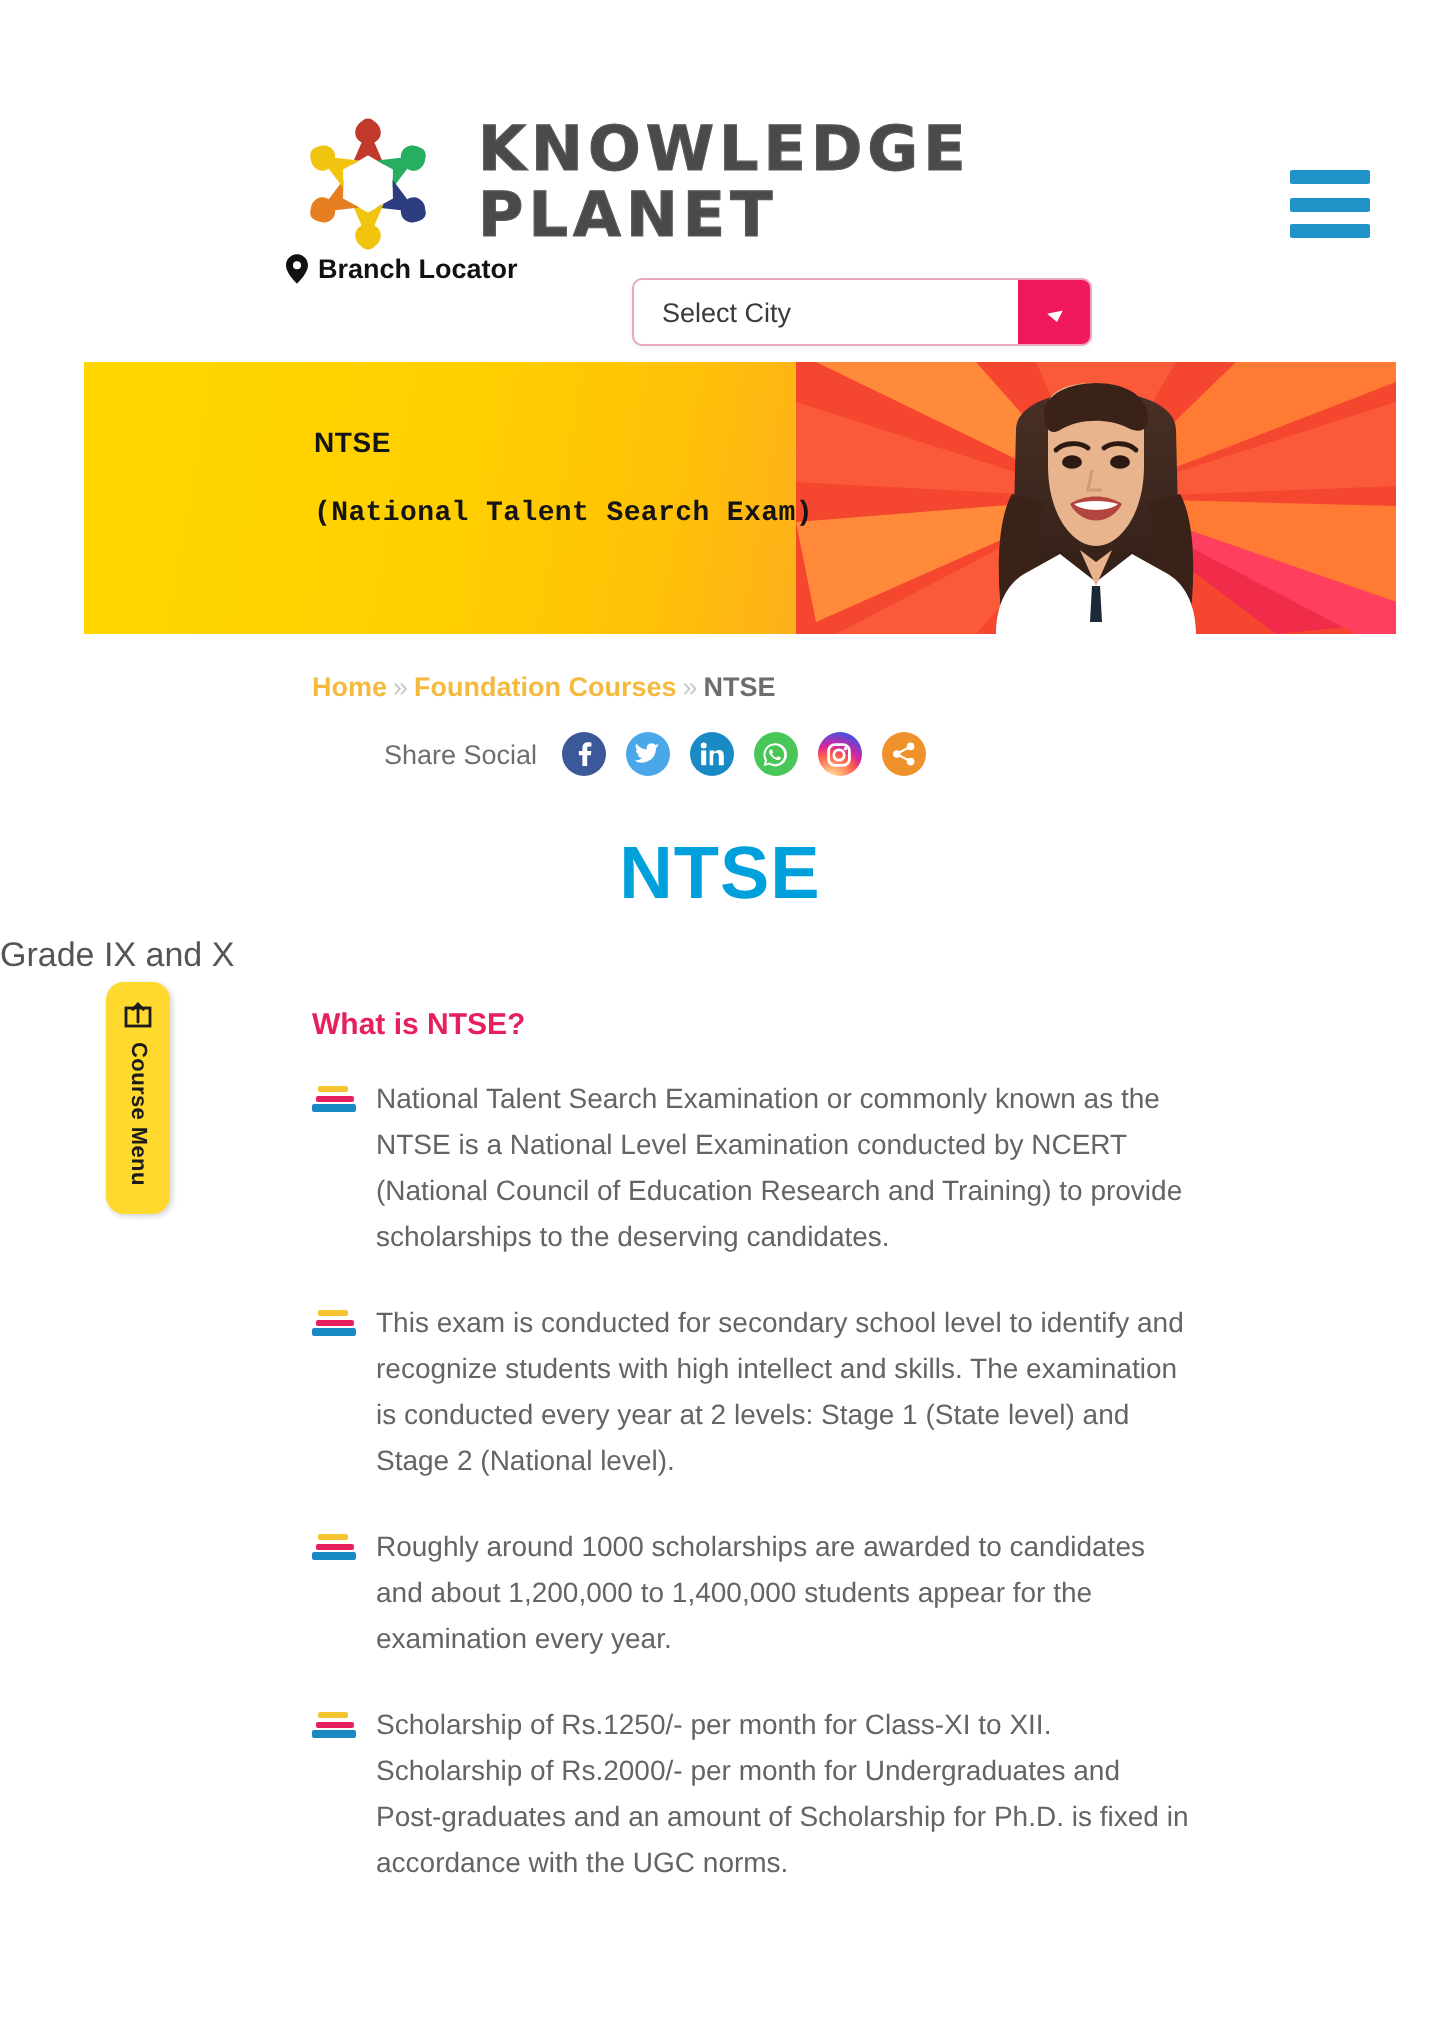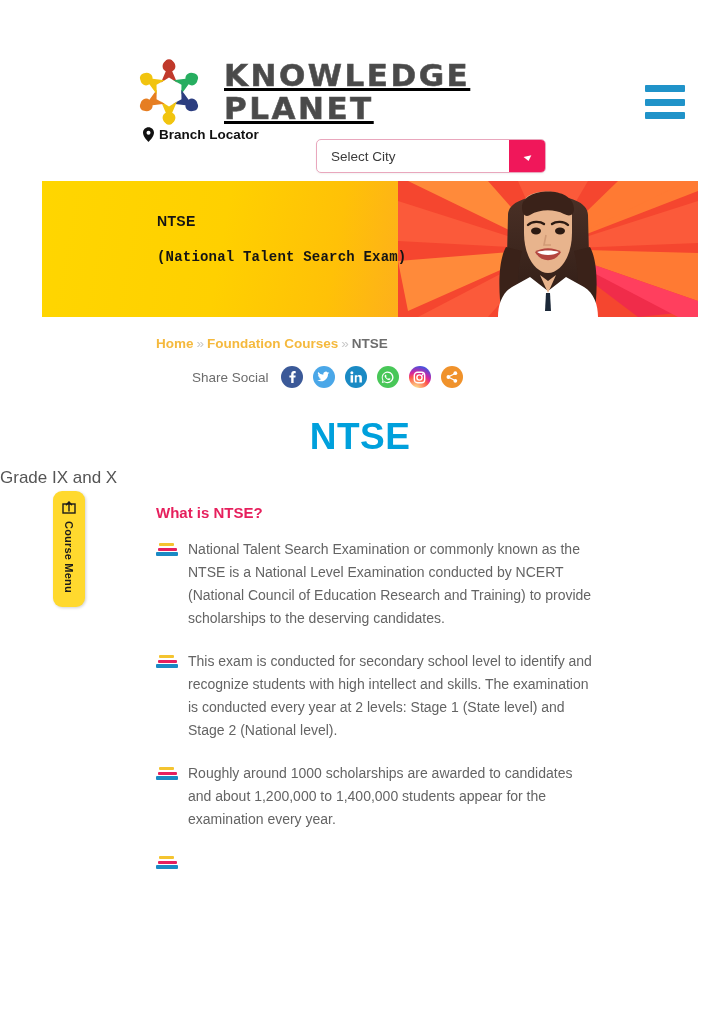--- a/index.html
+++ b/index.html
@@ -7,22 +7,22 @@
     width:720px; height:1018px;
     background:#ffffff;
     font-family:"Liberation Sans", sans-serif;
     overflow:hidden;
   }
   .page { position:relative; width:720px; height:1018px; background:#fff; }
 
   
   .header { position:relative; height:180px; }
   .logo-wrap {
-    position:absolute; left:128px; top:52px;
-    display:flex; align-items:center; gap:14px;text-decoration:underline;
+    position:absolute; left:143px; top:52px;
+    display:flex; align-items:center; gap:14px;
   }
   .logo-mark { width:82px; height:80px; flex:0 0 auto; }
   .logo-text { display:flex; flex-direction:column; line-height:0.95; }
   .logo-line {
     font-family:"DejaVu Sans", sans-serif;
     font-weight:bold;
     font-size:31px;
     letter-spacing:2.5px;
     color:#4a4a4a;
     -webkit-text-stroke:0.6px #5a5a5a;
@@ -382,20 +382,21 @@
           <i class="bm3"></i>
       </span>
       <span>Roughly around 1000 scholarships are awarded to candidates and about 1,200,000 to 1,400,000 students appear for the examination every year.</span>
     </div>
     <div class="bullet-item">
       <span class="bullet-mark">
         <i class="bm1"></i>
           <i class="bm2"></i>
           <i class="bm3"></i>
       </span>
+      <span>Scholarship of Rs.1250/- per month for Class-XI to XII. Scholarship of Rs.2000/- per month for Undergraduates and Post-graduates and an amount of Scholarship for Ph.D. is fixed in accordance with the UGC norms.</span>
     </div>
   </div>
 
   <div class="course-tab">
     <svg class="course-tab-icon" viewBox="0 0 14 14">
       <rect x="1" y="4" width="12" height="9" fill="none" stroke="#1b1b1b" stroke-width="1.4"></rect>
       <path d="M7 11V2M7 2 4.4 4.7M7 2l2.6 2.7" stroke="#1b1b1b" stroke-width="1.4" fill="none" stroke-linecap="round"></path>
     </svg>
     <span class="course-tab-label">Course Menu</span>
   </div>

